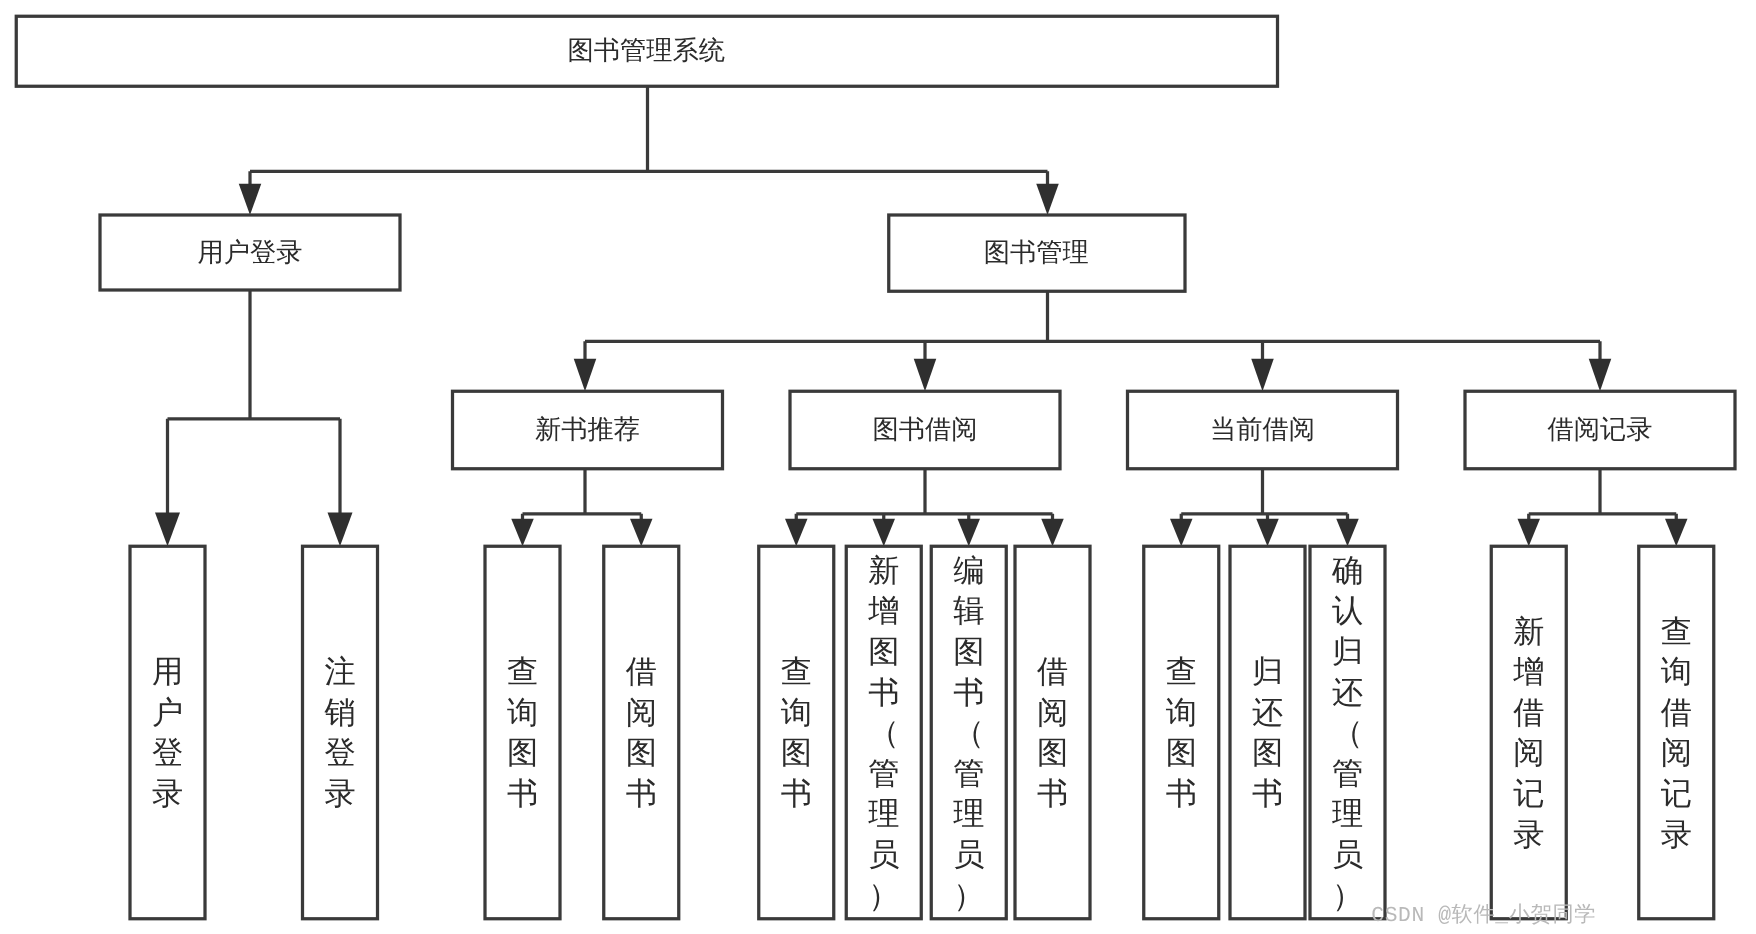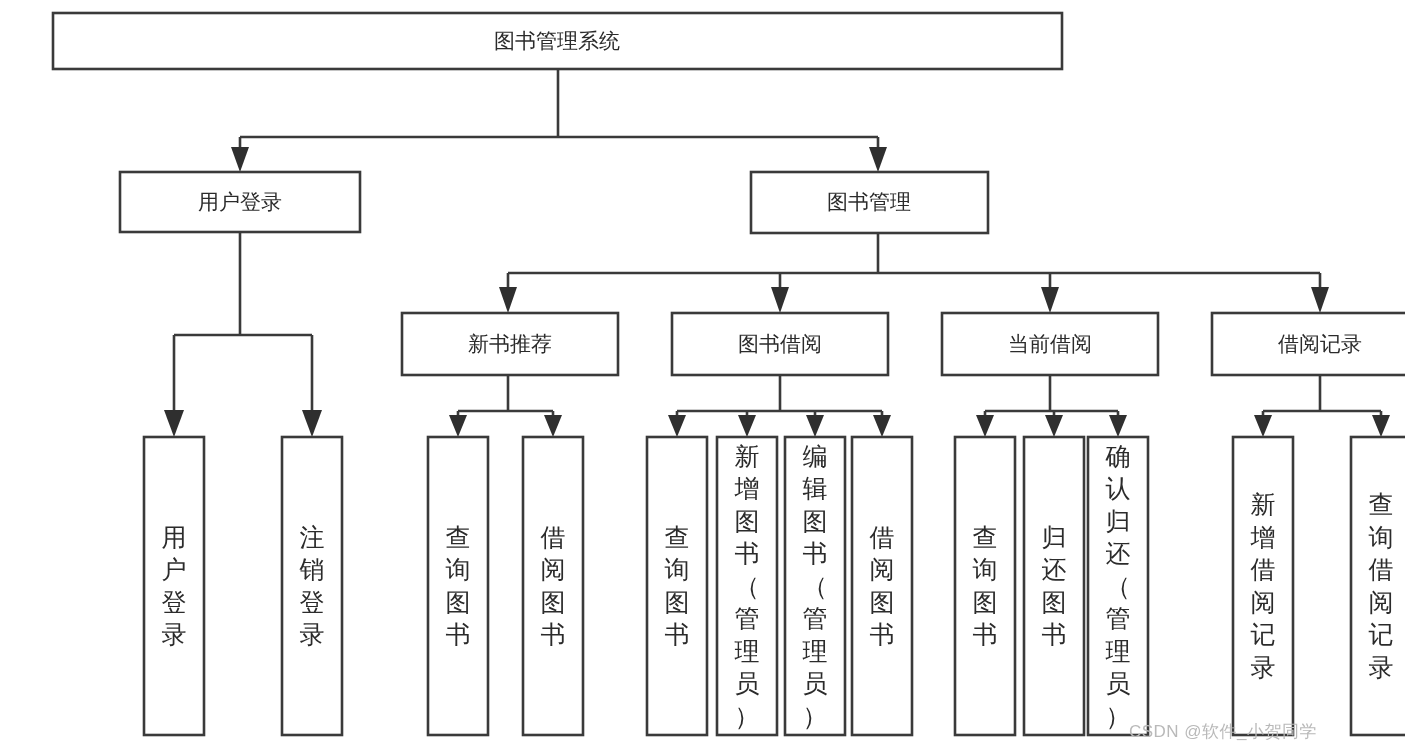--- a/index.html
+++ b/index.html
@@ -11,21 +11,20 @@
     width: 1405px;
     height: 747px;
     font-family: "Liberation Sans", sans-serif;
     overflow: hidden;
   }
   #diagram-root {
     position: relative;
     width: 1287px;
     height: 747px;
     background: #ffffff;
-    margin-left: 40px;
   }
   svg.diagram-canvas {
     position: absolute;
     left: 0;
     top: 0;
     width: 1405px;
     height: 747px;
   }
   .node-box {
     fill: #ffffff;
@@ -52,21 +51,21 @@
   .node-label-vertical {
     font-family: "Liberation Sans", sans-serif;
     fill: #2b2b2b;
     font-size: 25px;
     text-anchor: middle;
   }
   .watermark {
     position: absolute;
     right: 10px;
     bottom: 4px;
-    font-family: Liberation Sans, sans-serif;
+    font-family: Liberation Mono, monospace;
     font-size: 17px;
     color: #b9b9b9;
     letter-spacing: 0.5px;
     white-space: nowrap;
     pointer-events: none;
   }
 </style>
 </head>
 <body>
 

